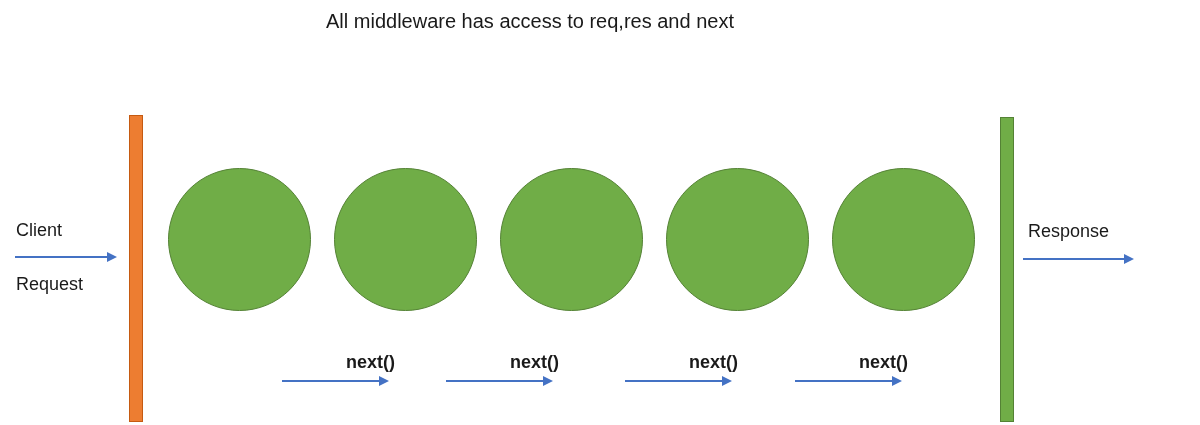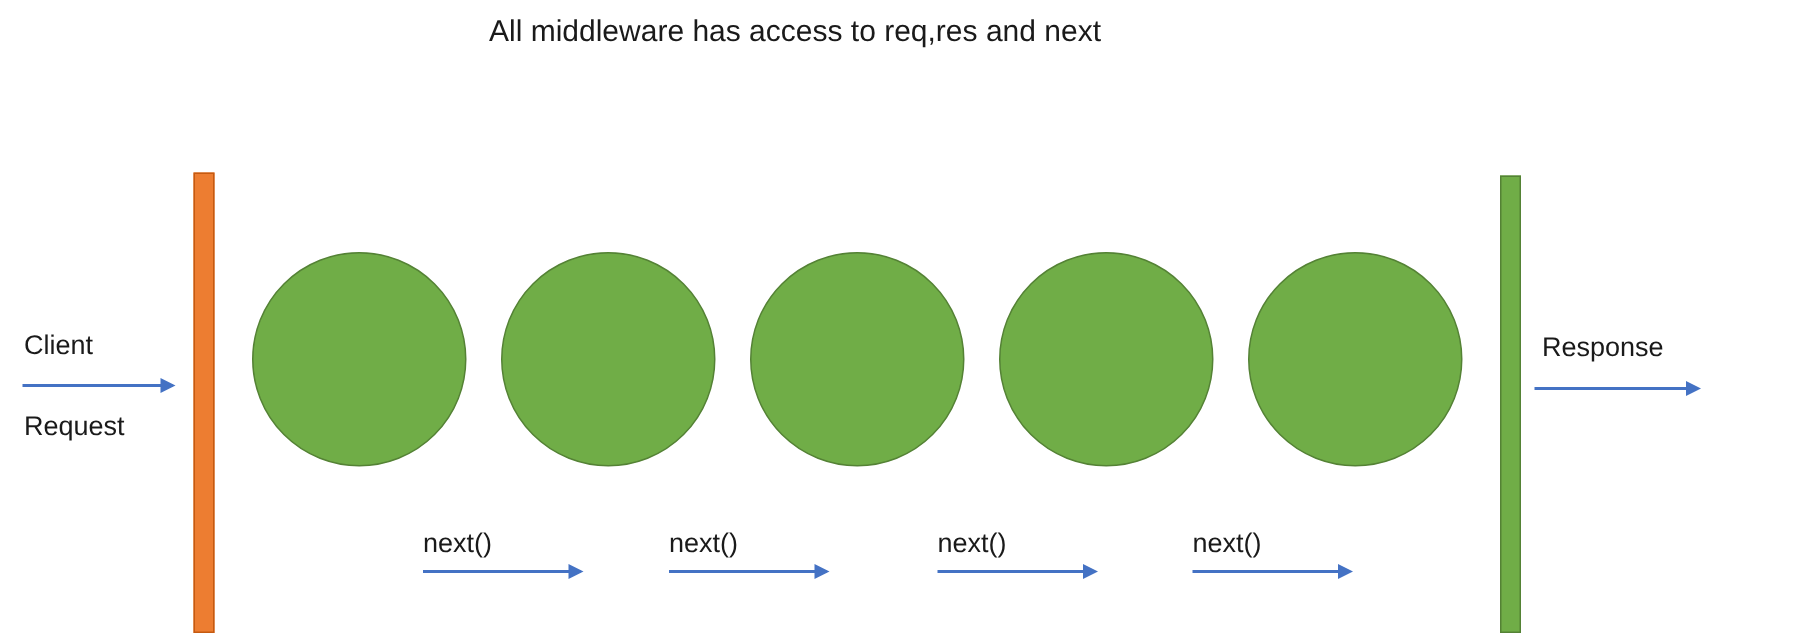--- a/index.html
+++ b/index.html
@@ -90,23 +90,24 @@
     position: absolute;
     top: 352px;
     width: 113px;
   }
   .n1 { left: 282px; }
   .n2 { left: 446px; }
   .n3 { left: 625px; }
   .n4 { left: 795px; }
   .next-label {
     width: 100%;
-    text-align: left;
+    text-align: right;
     font-size: 18px;
     color: var(--text, #1a1a1a);
+    font-weight: bold;
   }
   .next-arrow {
     position: absolute;
     top: 28px;
     left: 0;
     width: 105px;
   }
 </style>
 </head>
 <body>

